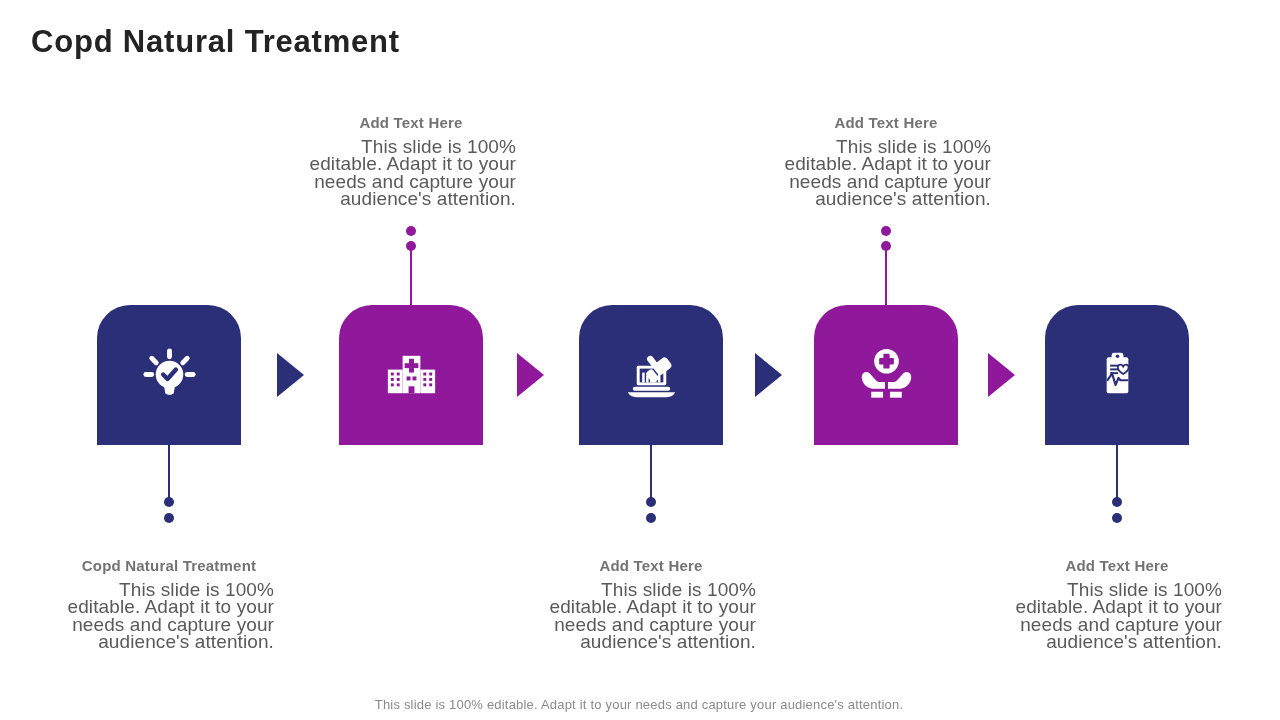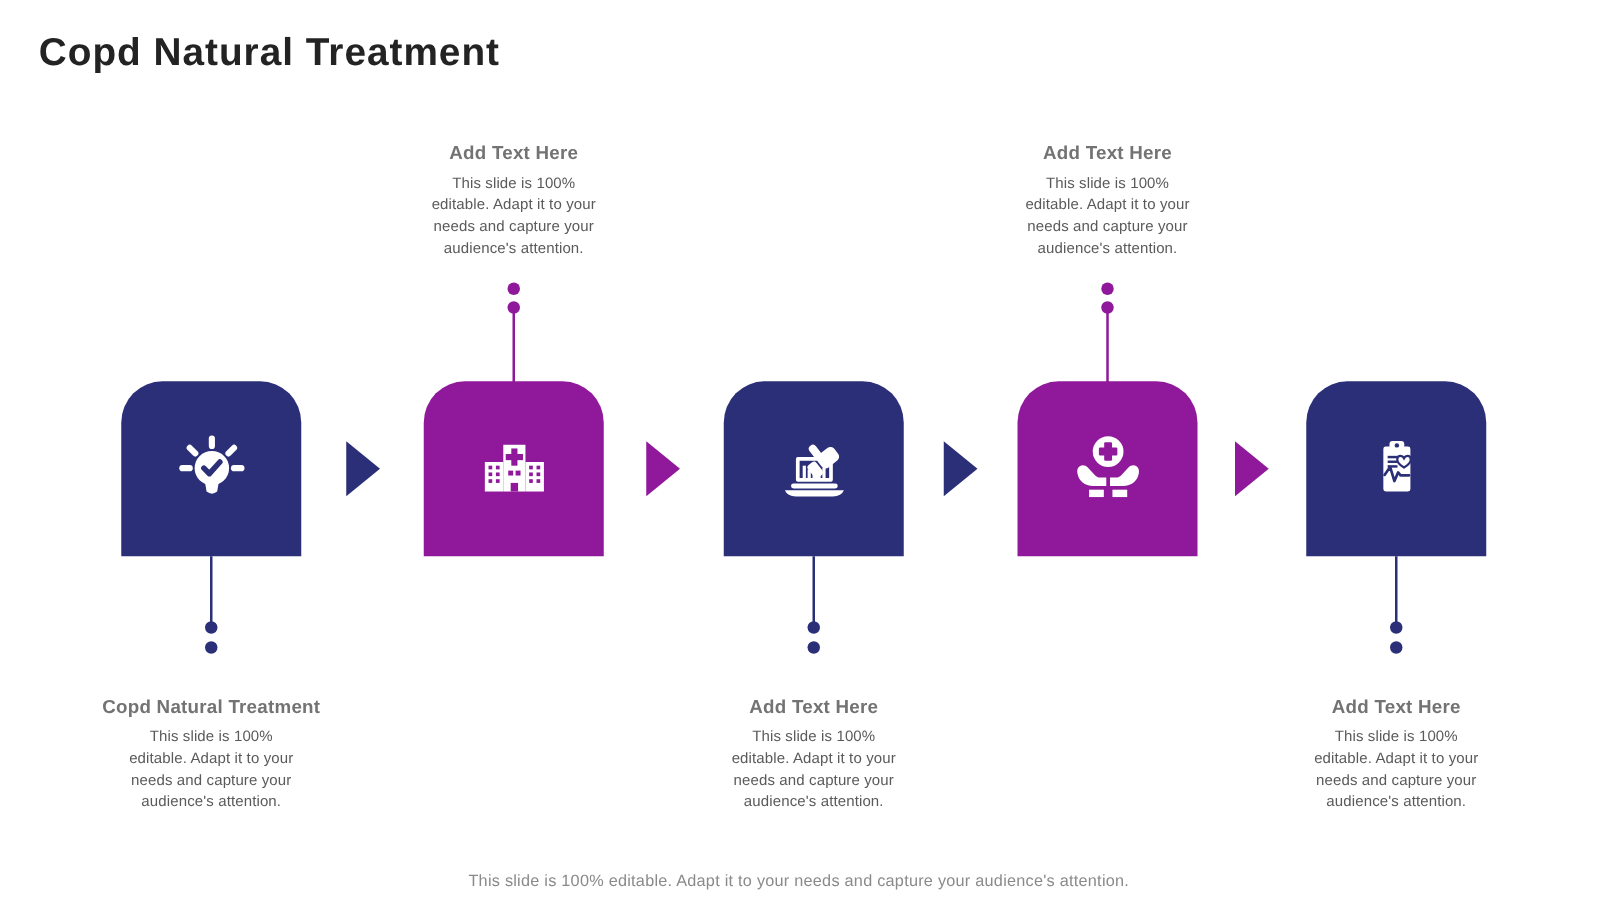--- a/index.html
+++ b/index.html
@@ -24,22 +24,22 @@
   .textblock {
     position:absolute; left:calc(var(--cx) - 105px); width:210px; text-align:center;
   }
   .textblock.above { top:113px; }
   .textblock.below { top:556px; }
   .textblock h3 {
     margin:0 0 6px 0; font-size:15px; line-height:19px; font-weight:bold;
     color:#737373; letter-spacing:0.2px;
   }
   .textblock p {
-    margin:0 auto; font-size:12px; line-height:17.4px; color:#5A5A5A;
-    white-space:pre-line; letter-spacing:0.1px;
+    margin:0 auto; font-size:19px; line-height:17.4px; color:#5A5A5A;
+    white-space:pre-line; letter-spacing:0.1px;text-align:right;
   }
   .line { position:absolute; width:2px; left:calc(var(--cx) - 1px); }
   .connector-up .line { top:246px; height:60px; background:var(--purple); }
   .connector-down .line { top:445px; height:54px; background:var(--navy); }
   .dot { position:absolute; width:10px; height:10px; border-radius:50%; left:calc(var(--cx) - 5px); }
   .connector-up .dot { background:var(--purple); }
   .connector-down .dot { background:var(--navy); }
   .connector-up .d1 { top:226px; }
   .connector-up .d2 { top:241px; }
   .connector-down .d1 { top:497px; }

